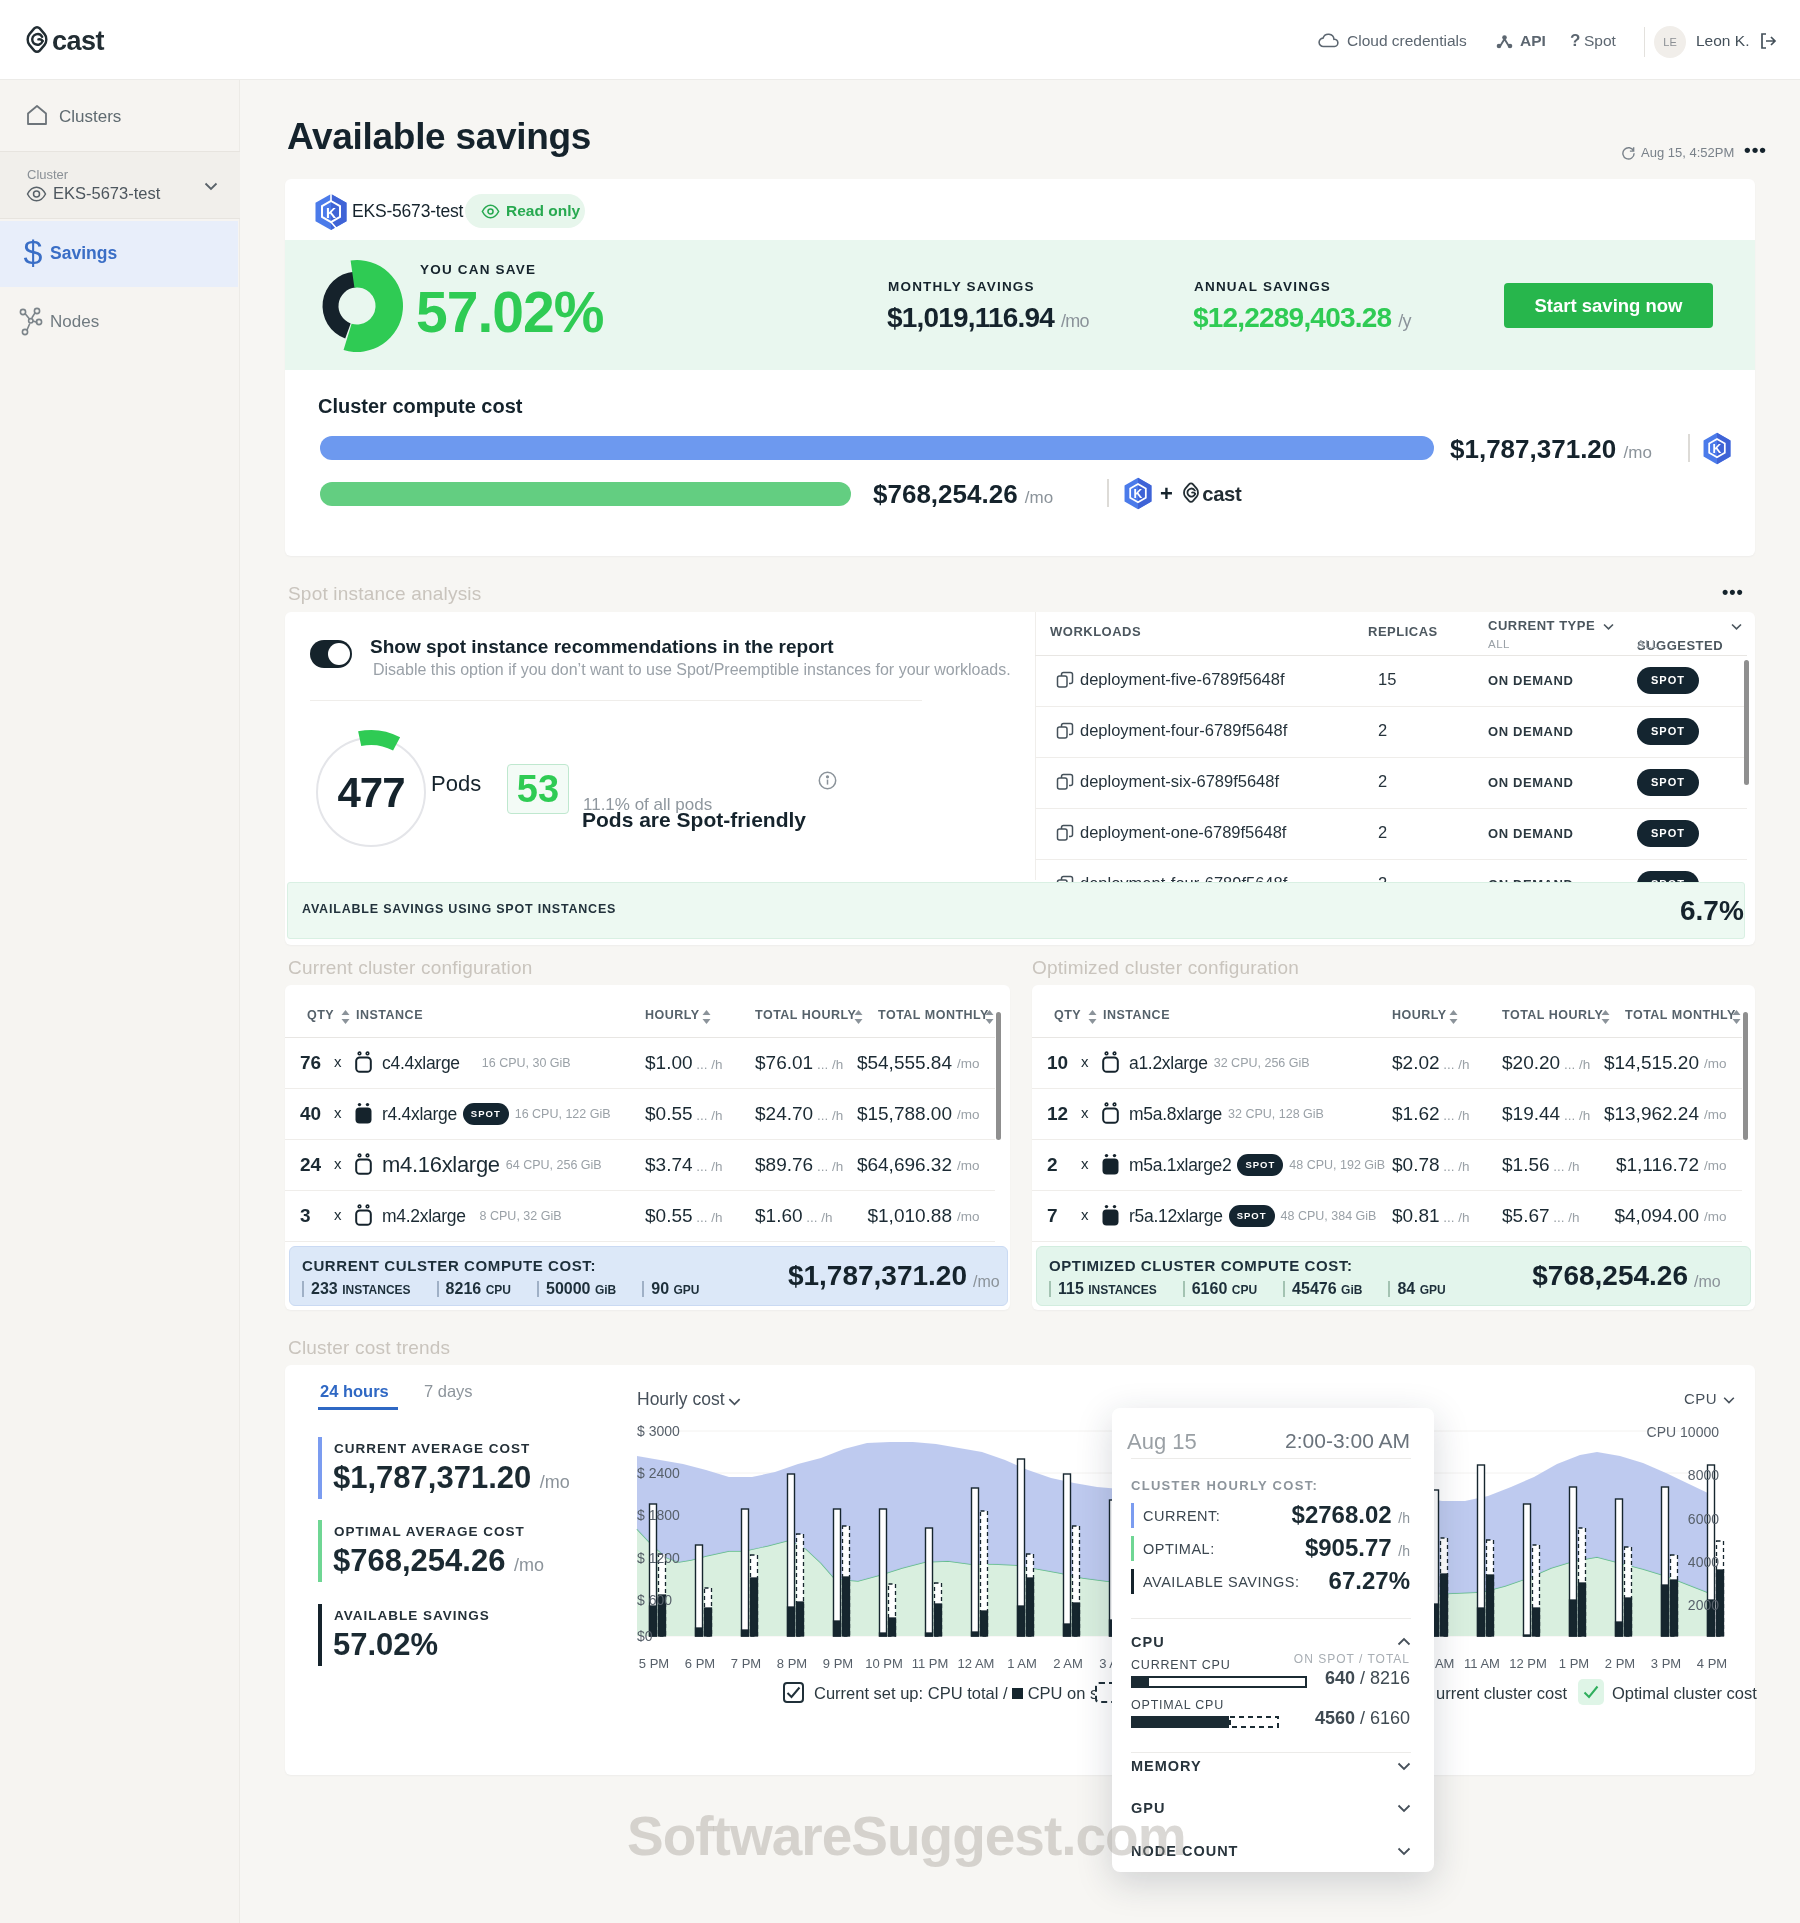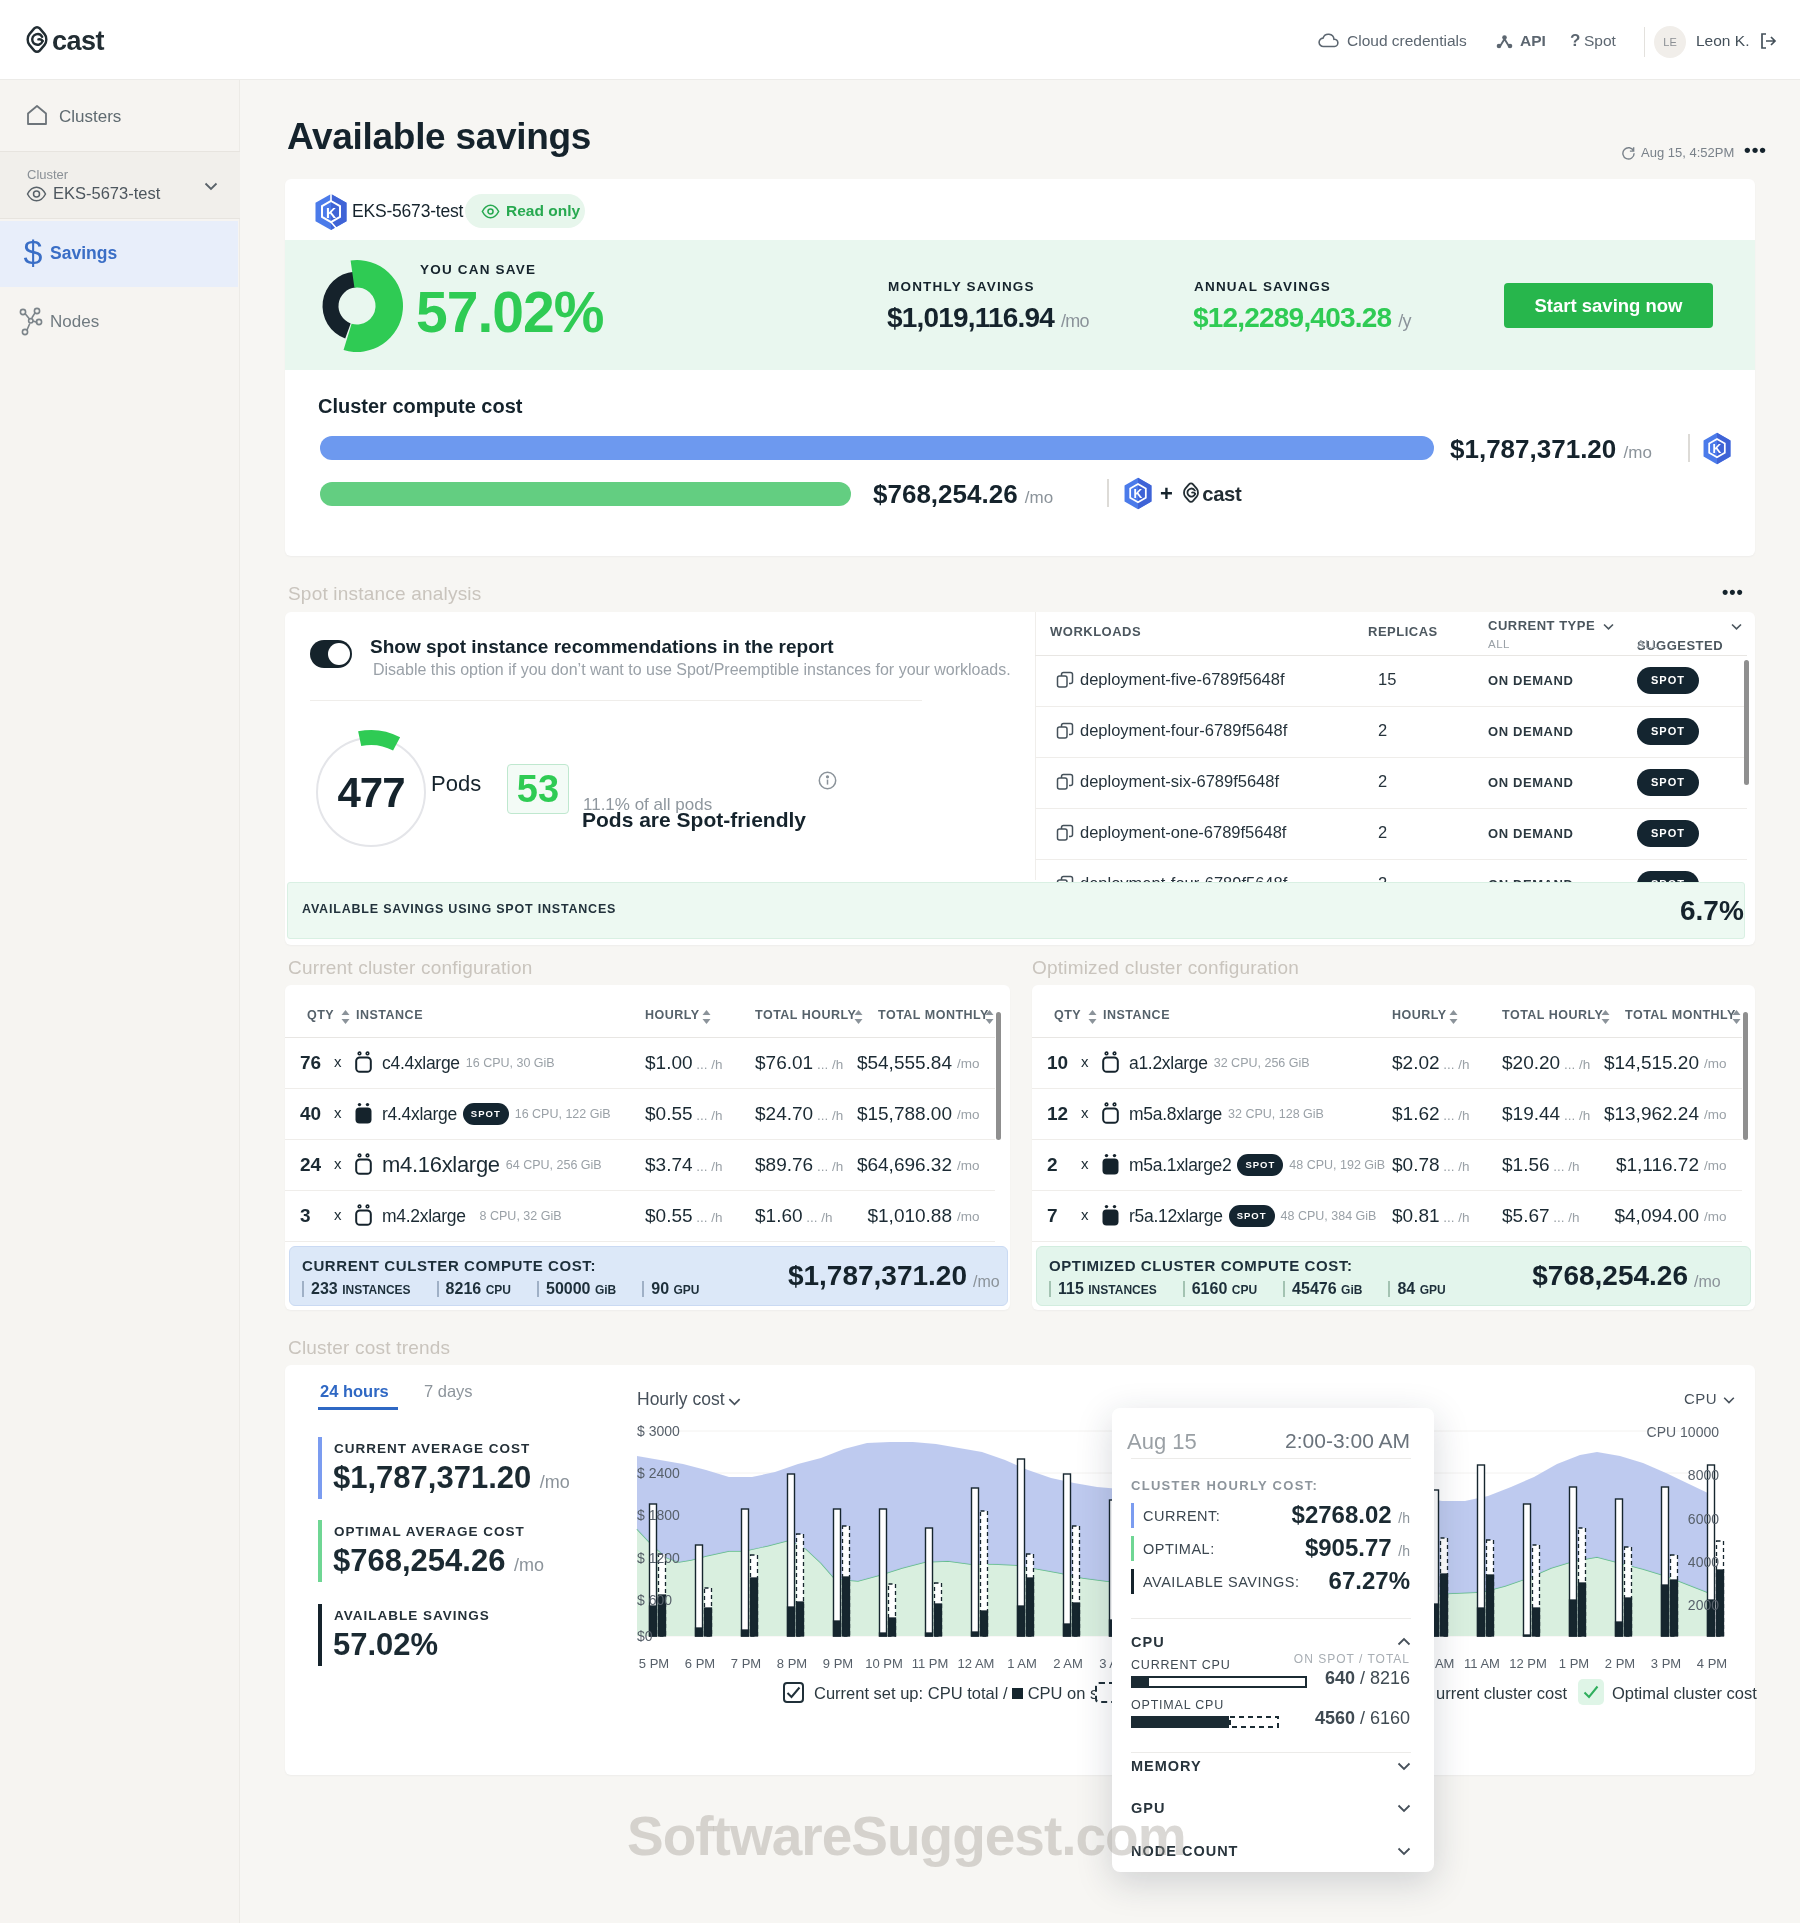--- a/index.html
+++ b/index.html
@@ -257,21 +257,21 @@
       <path d="M5.5 15 L9.5 10 H1.5 Z"></path>
     </svg>
 <div class="abs" style="left:285px;top:1037px;width:710px;height:1px;background:#e8e6e3;"></div>
 <div class="abs" style="left:300px;top:1052px;width:26px;text-align:left;font-size:19px;font-weight:bold;color:#1b2a33;">76</div>
 <div class="abs" style="left:334px;top:1053px;font-size:15px;color:#1b2a33;">x</div>
 <svg class="abs" style="left:354px;top:1051px" width="19" height="23" viewBox="0 0 19 23" fill="none" stroke="#15232c">
       <circle cx="5.5" cy="2.4" r="1.3" stroke-width="1.6"></circle>
       <circle cx="13.5" cy="2.4" r="1.3" stroke-width="1.6"></circle>
       <rect x="2.2" y="6.5" width="14.6" height="14.3" rx="3.6" stroke-width="2"></rect>
     </svg>
-<div class="abs" style="left:382px;top:1049px;height:28px;display:flex;align-items:center;gap:6px;">
+<div class="abs" style="left:382px;top:1049px;height:28px;display:flex;align-items:center;gap:22px;">
       <span style="font-size:17.5px;color:#1b2a33;letter-spacing:-0.3px;">c4.4xlarge</span>
       <span style="font-size:12.5px;color:#9aa1a7;">16 CPU, 30 GiB</span>
     </div>
 <div class="abs" style="left:645px;top:1052px;font-size:19px;color:#1b2a33;">$1.00<span style="font-size:13.5px;color:#9aa1a7;"> ... /h</span></div>
 <div class="abs" style="left:755px;top:1052px;font-size:19px;color:#1b2a33;">$76.01<span style="font-size:13.5px;color:#9aa1a7;"> ... /h</span></div>
 <div class="abs" style="left:820px;top:1052px;width:132px;text-align:right;font-size:19px;color:#1b2a33;">$54,555.84</div>
 <div class="abs" style="left:957px;top:1056px;font-size:13.5px;color:#9aa1a7;">/mo</div>
 <div class="abs" style="left:285px;top:1088px;width:710px;height:1px;background:#efedea;"></div>
 <div class="abs" style="left:300px;top:1103px;width:26px;text-align:left;font-size:19px;font-weight:bold;color:#1b2a33;">40</div>
 <div class="abs" style="left:334px;top:1104px;font-size:15px;color:#1b2a33;">x</div>

